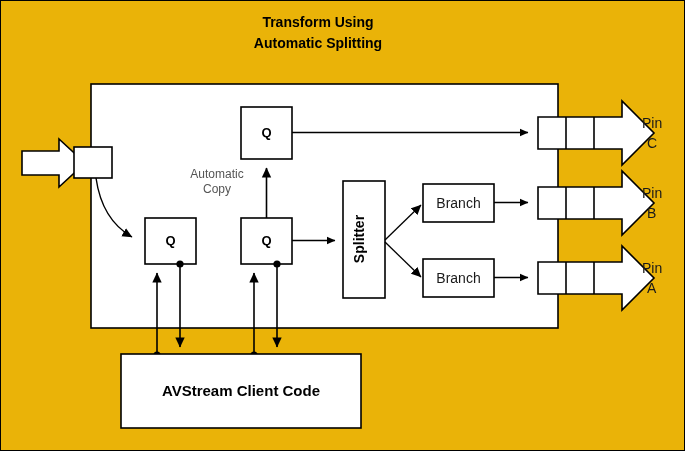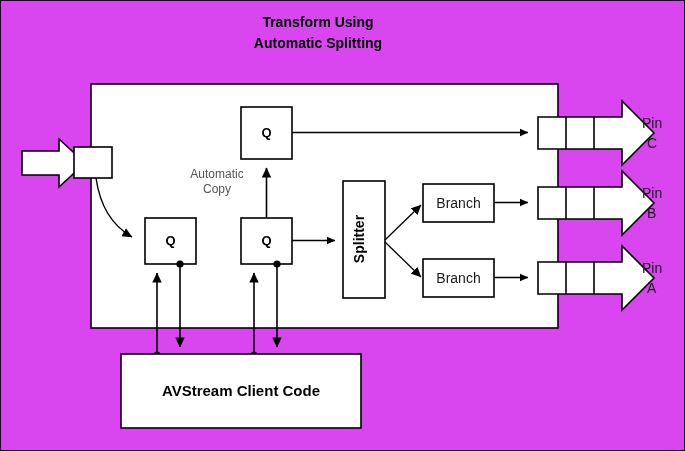--- a/index.html
+++ b/index.html
@@ -7,21 +7,21 @@
     padding: 0;
     background: #ffffff;
   }
   body {
     font-family: "Liberation Sans", sans-serif;
   }
   #canvas {
     position: relative;
     width: 685px;
     height: 451px;
-    background: #d946ef;
+    background: #eab308;
     border: 1px solid #000000;
     box-sizing: border-box;
     overflow: hidden;
   }
   svg#diagram {
     position: absolute;
     left: 0;
     top: 0;
     width: 685px;
     height: 451px;

